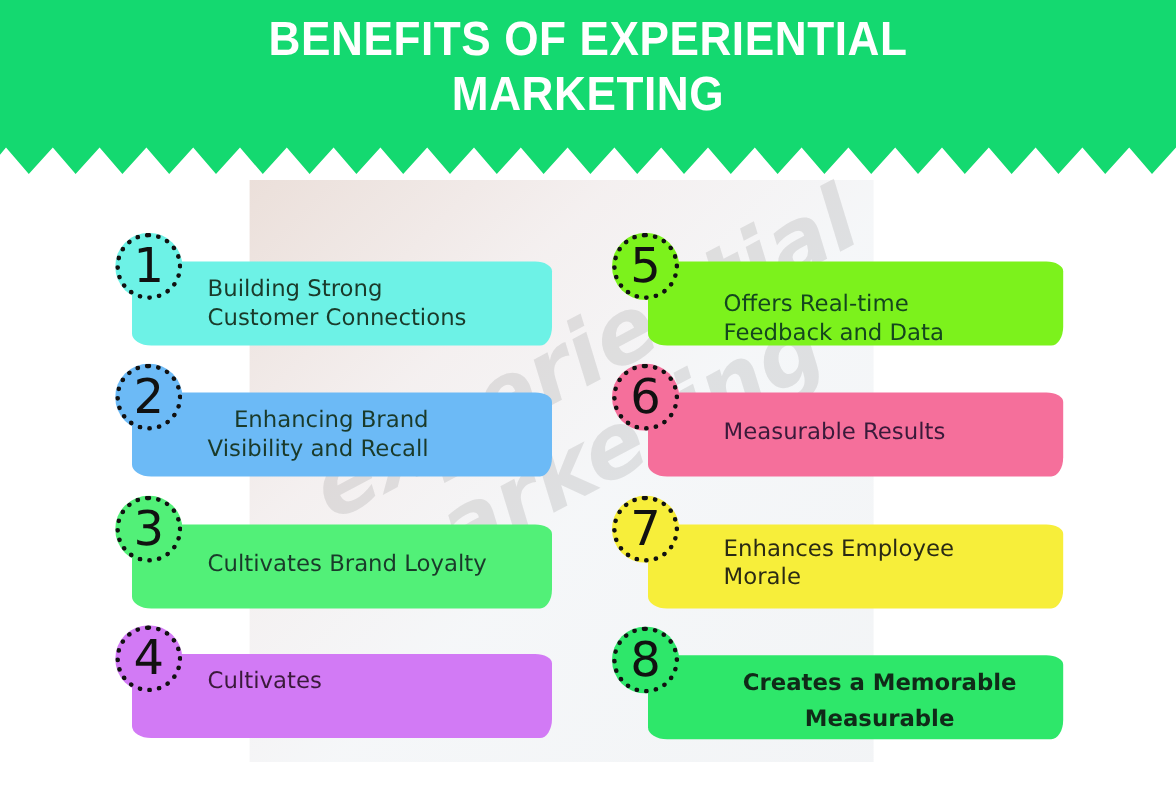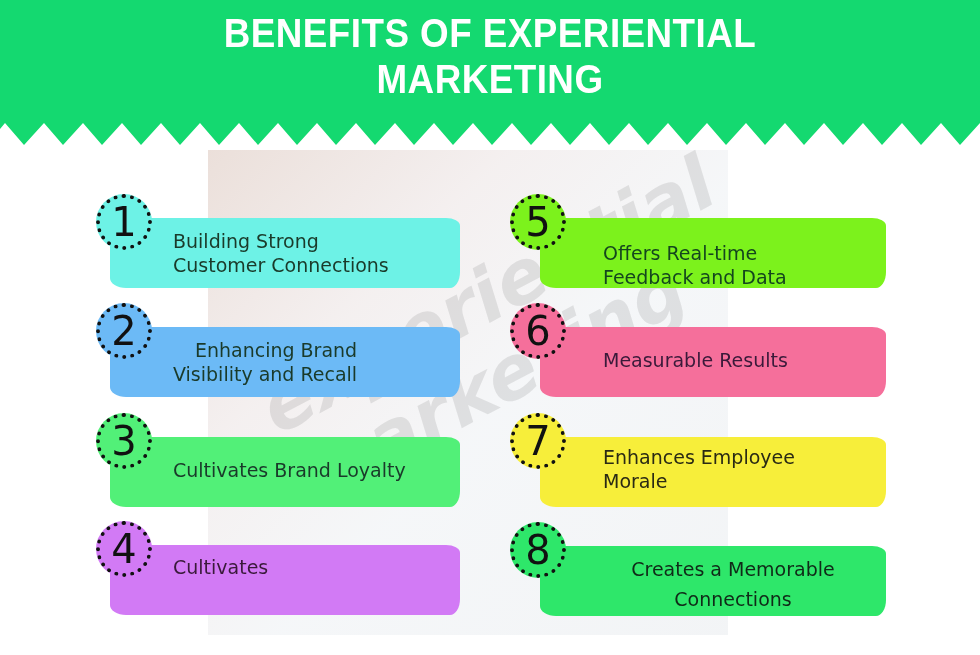--- a/index.html
+++ b/index.html
@@ -72,16 +72,16 @@
 
 <div class="band" style="left:540px;top:437px;width:346px;height:70px;background:#f7ee3a;"></div>
 <div class="badge" style="left:510px;top:413px;background:#f7ee3a;">7</div>
 <div class="label" style="left:603px;top:445px;color:#2a2a14;">
   <div>Enhances Employee</div>
   <div>Morale</div>
 </div>
 
 <div class="band" style="left:540px;top:546px;width:346px;height:70px;background:#2ee76a;"></div>
 <div class="badge" style="left:510px;top:522px;background:#2ee76a;">8</div>
-<div class="label" style="left:540px;top:554px;width:386px;text-align:center;line-height:30px;color:#102a18;">
+<div class="label" style="left:540px;top:554px;width:386px;text-align:center;line-height:30px;color:#102a18;font-weight:bold;">
   <div>Creates a Memorable</div>
-  <div>Connections</div>
+  <div>Measurable</div>
 </div>
 
 </body></html>

